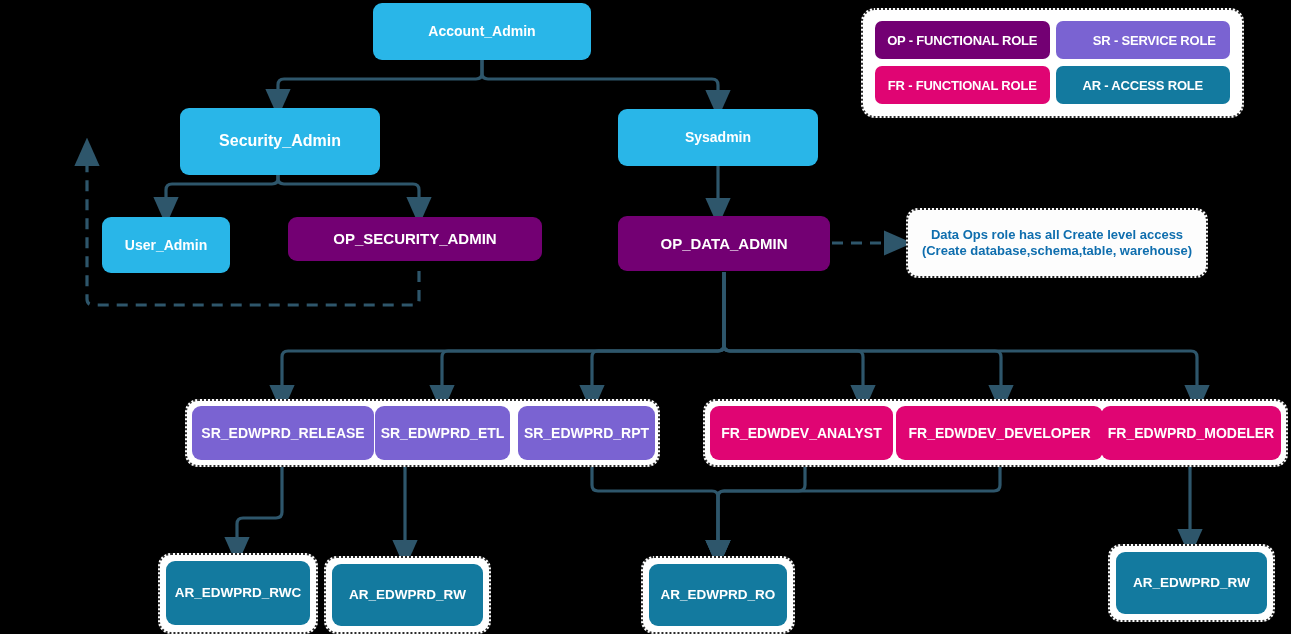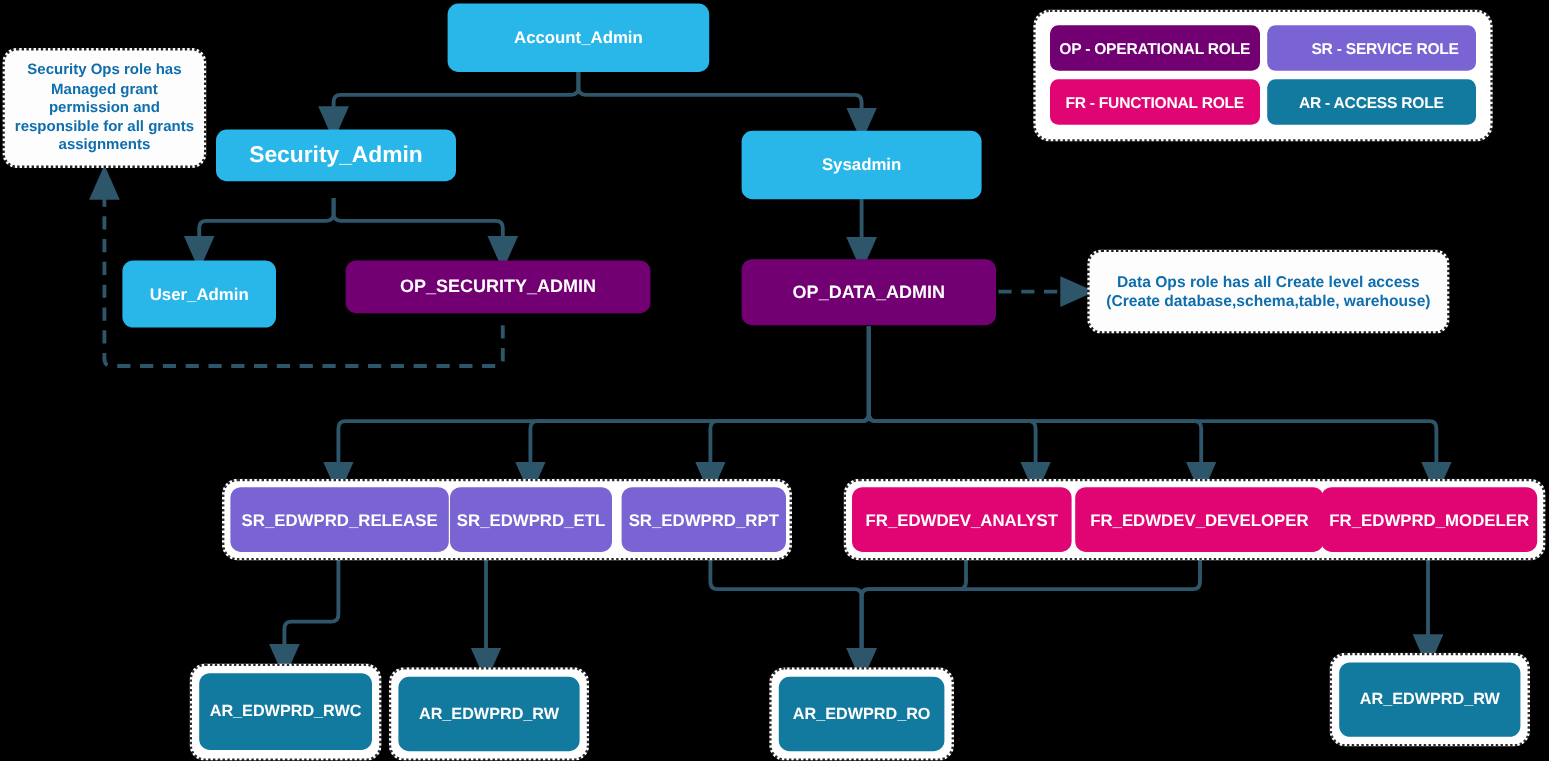--- a/index.html
+++ b/index.html
@@ -138,48 +138,45 @@
       <path d="M1190,465 L1190,543"></path>
     </g>
     <g fill="none" stroke="#2e566b" stroke-width="3.2" stroke-dasharray="11 8" stroke-linejoin="round" marker-end="url(#arrow)">
 
       <path d="M419,271 L419,300 Q419,305 413,305 L93,305 Q87,305 87,299 L87,152"></path>
 
       <path d="M832,243 L898,243"></path>
     </g>
   </svg>
 
-  <div class="note" style="left:2px; top:40px; width:170px; height:100px; font-size:12.5px;">
-    <span>Security Ops role has Managed grant permission and responsible for all grants assignments</span>
-  </div>
 
   <div class="note" style="left:906px; top:208px; width:302px; height:70px; font-size:13px;">
     <span>Data Ops role has all Create level access (Create database,schema,table, warehouse)</span>
   </div>
 
   <div class="legend-card" style="left:861px; top:8px; width:383px; height:110px;">
     <div class="legend-chip lg-op">
-      <span>OP - OPERATIONAL ROLE</span>
+      <span>OP - FUNCTIONAL ROLE</span>
     </div>
     <div class="legend-chip lg-sr">
       <span>SR - SERVICE ROLE</span>
     </div>
     <div class="legend-chip lg-fr">
       <span>FR - FUNCTIONAL ROLE</span>
     </div>
     <div class="legend-chip lg-ar">
       <span>AR - ACCESS ROLE</span>
     </div>
   </div>
 
   <div class="node cyan" style="left:373px; top:3px; width:218px; height:57px; font-size:14px;">
     <span>Account_Admin</span>
   </div>
 
-  <div class="node cyan" style="left:180px; top:108px; width:200px; height:43px; font-size:19px;">
+  <div class="node cyan" style="left:180px; top:108px; width:200px; height:67px; font-size:16px;">
     <span>Security_Admin</span>
   </div>
 
   <div class="node cyan" style="left:618px; top:109px; width:200px; height:57px; font-size:14px;">
     <span>Sysadmin</span>
   </div>
 
   <div class="node cyan" style="left:102px; top:217px; width:128px; height:56px; font-size:14px;">
     <span>User_Admin</span>
   </div>

